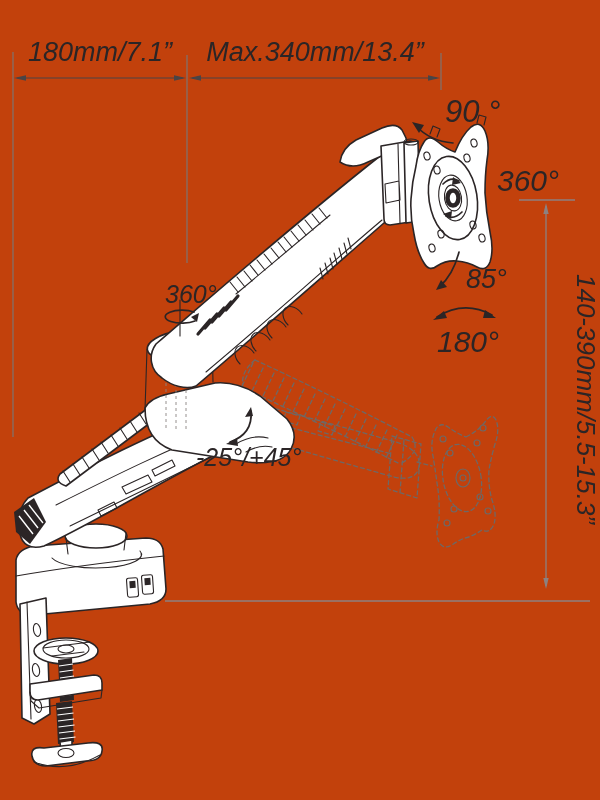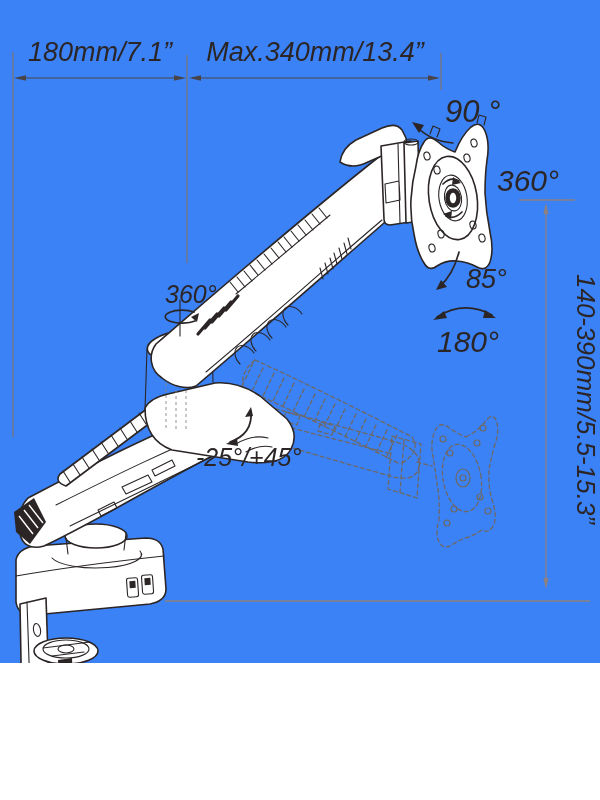--- a/index.html
+++ b/index.html
@@ -1,16 +1,16 @@
 <!DOCTYPE html>
 <html style="--line: #2b2526; --ghost: #6e6865; --dim: #4a4446; --dimgray: #8c8180; --ext: #7d7472;"><head>
 <meta charset="utf-8">
 <style>
   html,body{margin:0;padding:0;background:#ffffff;}
-  .stage{position:relative;width:600px;height:663px;background:#3b82f6;overflow:hidden;}
+  .stage{position:relative;width:600px;height:800px;background:#c2410c;overflow:hidden;}
   svg{display:block;}
   .lbl{font-family:"Liberation Sans",sans-serif;font-style:italic;fill:var(--line,#2b2526);}
   .outline{stroke:var(--line,#2b2526);fill:none;stroke-width:1.6;stroke-linecap:round;stroke-linejoin:round;}
   .fillw{stroke:var(--line,#2b2526);fill:#ffffff;stroke-width:1.6;stroke-linecap:round;stroke-linejoin:round;}
   .det{stroke:var(--line,#2b2526);fill:none;stroke-width:1.1;stroke-linecap:round;stroke-linejoin:round;}
   .thick{stroke:var(--line,#2b2526);fill:none;stroke-width:3.2;stroke-linecap:round;}
   .dark{fill:var(--line,#2b2526);stroke:none;}
   .ghost{stroke:var(--ghost,#6e6865);fill:none;stroke-width:1.3;stroke-dasharray:4 3;stroke-linecap:round;stroke-linejoin:round;}
   .ghost-solid{stroke:var(--ghost,#6e6865);fill:none;stroke-width:1.2;stroke-linecap:round;}
   .dim{stroke:var(--dim,#4a4446);fill:none;stroke-width:1.2;}

